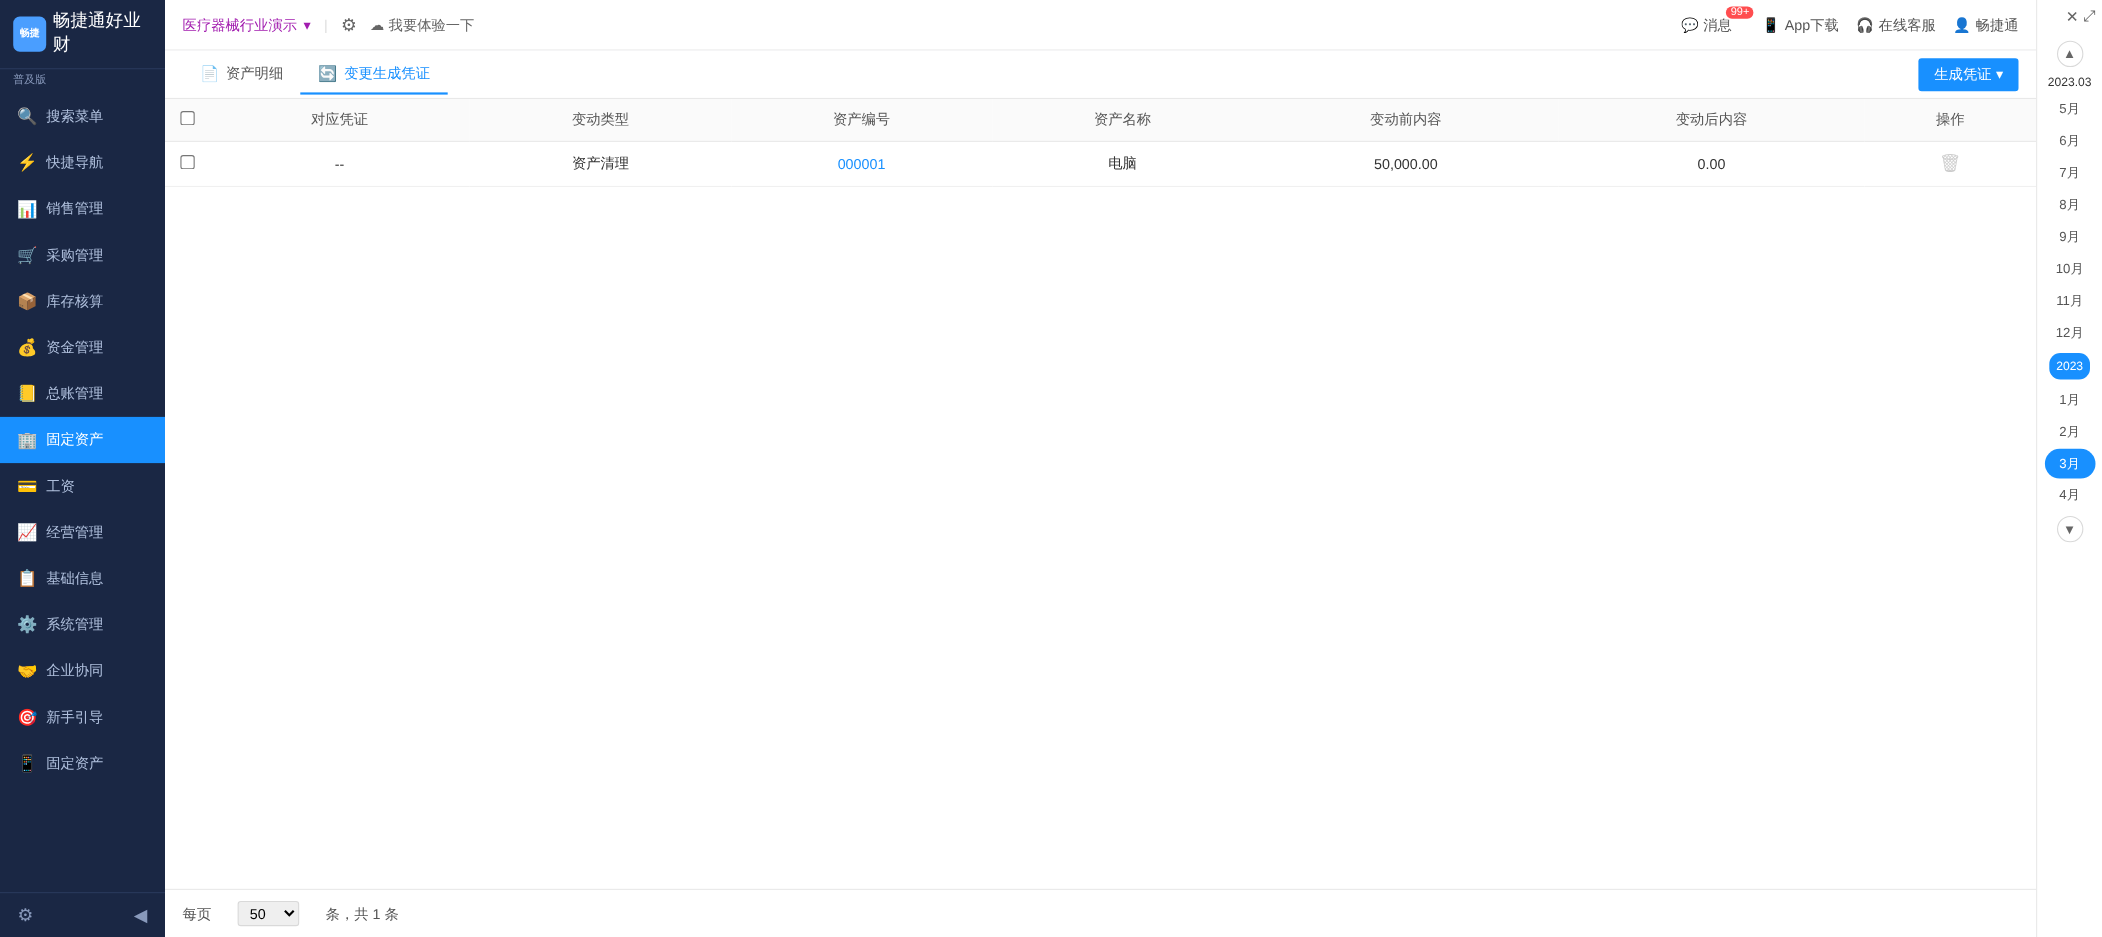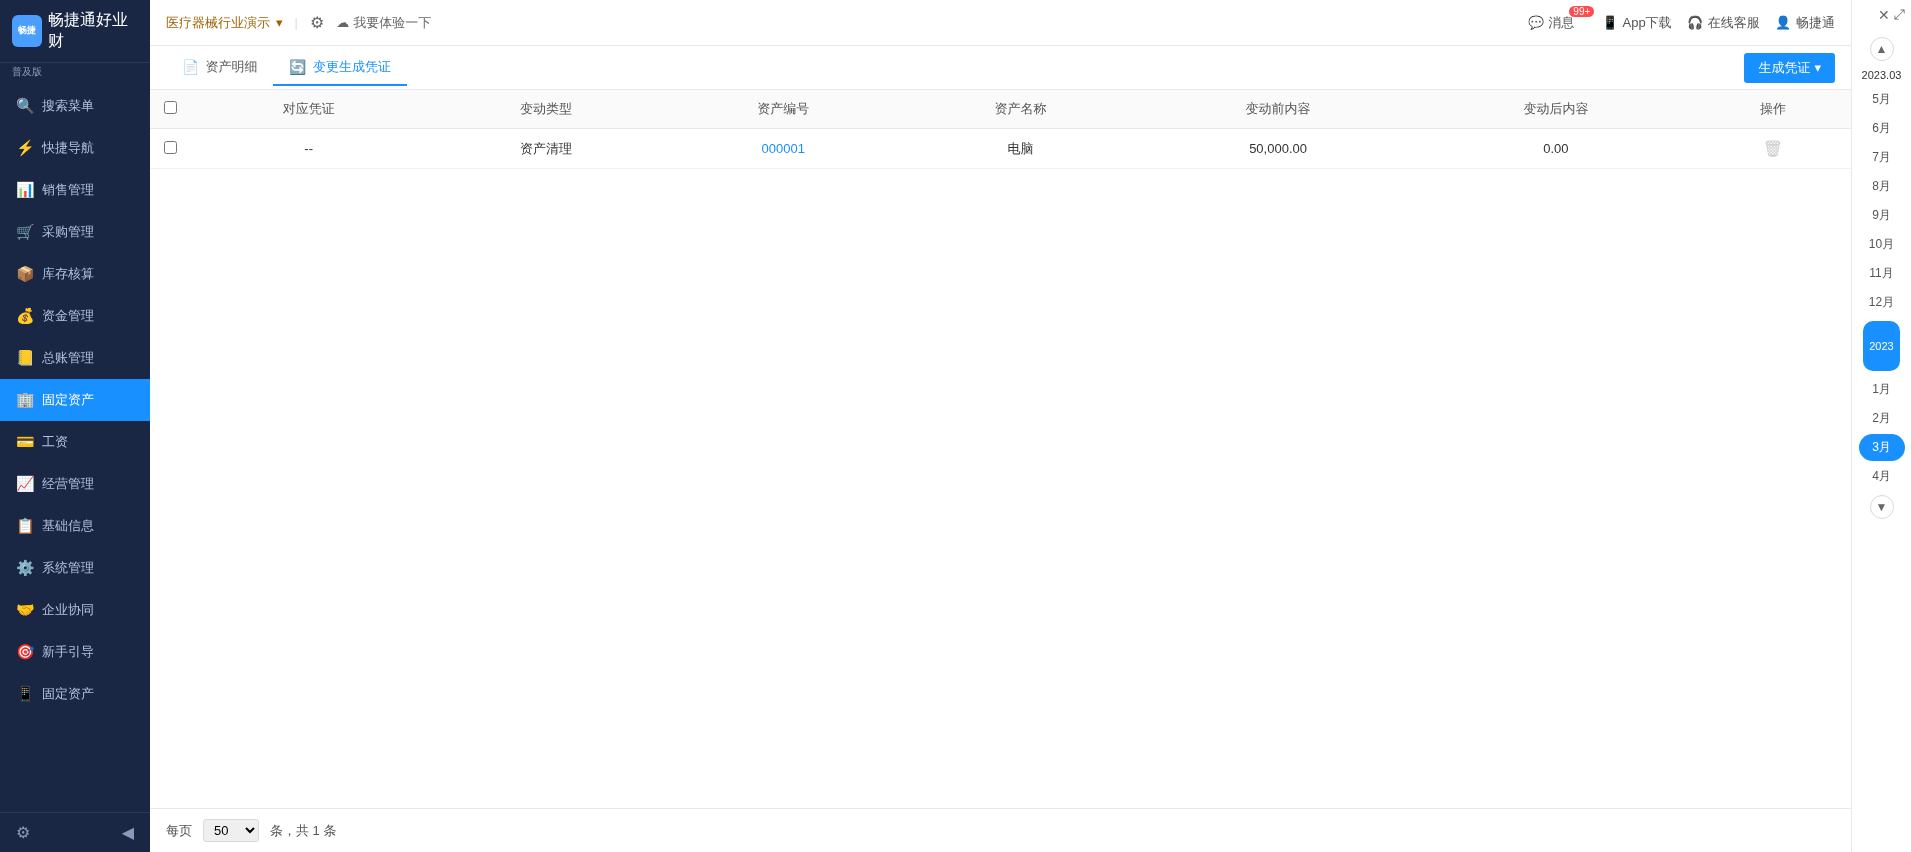--- a/index.html
+++ b/index.html
@@ -83,21 +83,21 @@
       display: flex;
       align-items: center;
       padding: 0 16px;
       border-bottom: 1px solid #e8e8e8;
       gap: 12px;
     }
     .topbar-company {
       display: flex;
       align-items: center;
       gap: 6px;
-      color: #a16207;
+      color: #a21caf;
       font-size: 13px;
       cursor: pointer;
     }
     .topbar-divider { color: #ddd; }
     .topbar-gear { color: #666; cursor: pointer; font-size: 16px; }
     .topbar-feedback {
       display: flex;
       align-items: center;
       gap: 4px;
       color: #666;
@@ -241,21 +241,21 @@
     .checkbox-cell { width: 40px; }
     input[type="checkbox"] { cursor: pointer; }
     .delete-icon { color: #ccc; cursor: pointer; font-size: 16px; }
 
     
     .table-footer {
       padding: 10px 16px;
       border-top: 1px solid #e8e8e8;
       display: flex;
       align-items: center;
-      gap: 11px;
+      gap: 24px;
       color: #555;
       font-size: 13px;
     }
     .page-size-select {
       border: 1px solid #d9d9d9;
       border-radius: 3px;
       padding: 2px 6px;
       font-size: 13px;
       cursor: pointer;
     }
@@ -528,21 +528,21 @@
 
     <div class="month-item">5月</div>
     <div class="month-item">6月</div>
     <div class="month-item">7月</div>
     <div class="month-item">8月</div>
     <div class="month-item">9月</div>
     <div class="month-item">10月</div>
     <div class="month-item">11月</div>
     <div class="month-item">12月</div>
 
-    <div class="year-label" style="background:#1890ff; color:white; border-radius:10px; padding:19px 6px; width:auto; display:inline-block; font-size:11px; margin: 4px auto;">2023</div>
+    <div class="year-label" style="background:#1890ff; color:white; border-radius:10px; padding:6px 6px; width:auto; display:inline-block; font-size:11px; margin: 4px auto;">2023</div>
 
     <div class="month-item year-2023">1月</div>
     <div class="month-item year-2023">2月</div>
     <div class="month-item current">3月</div>
     <div class="month-item year-2023">4月</div>
 
     <div class="circle-down">▼</div>
   </div>
 </div>
 

